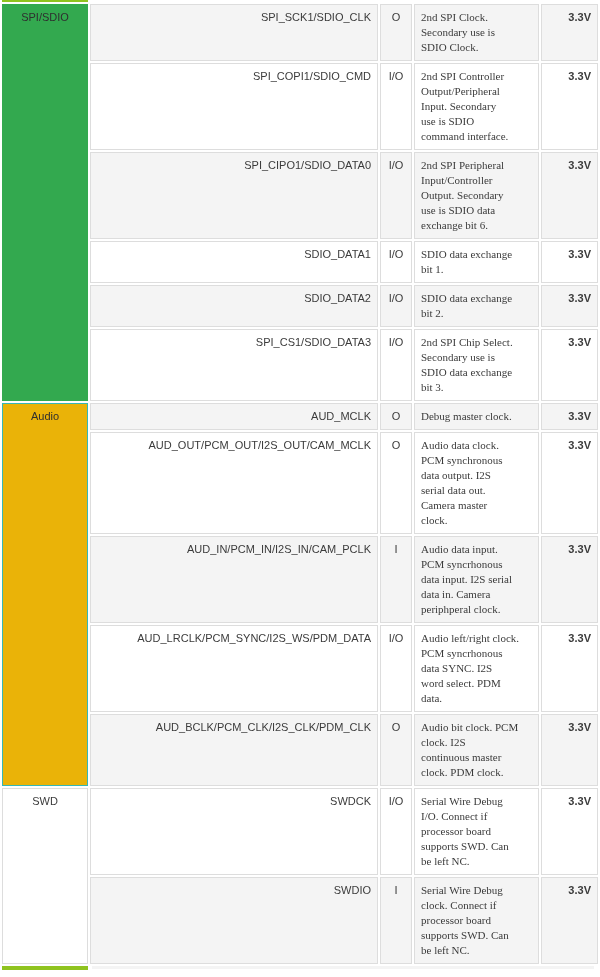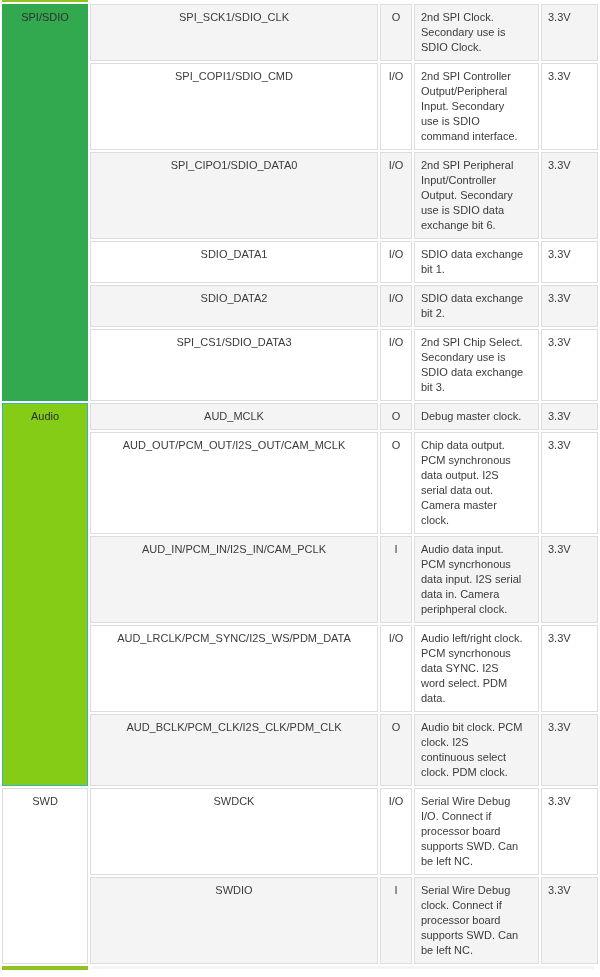--- a/index.html
+++ b/index.html
@@ -37,24 +37,24 @@
     color: #3b3b3b;
     padding: 5px 6px;
     overflow: hidden;
   }
   tr.stripe td { background: #f4f4f4; }
   td.group {
     text-align: center;
     vertical-align: middle;
     font-size: 11px;
   }
-  td.signal { text-align: center; padding-top: 7px; }
+  td.signal { text-align: right; padding-top: 7px; }
   td.dir    { text-align: center; padding-left: 2px; padding-right: 2px; }
-  td.desc   { white-space: pre-line; }
-  td.volt   { text-align: left; }
+  td.desc   { white-space: pre-line; font-family: Liberation Serif, serif; }
+  td.volt   { text-align: right; font-weight: bold; }
   .bottom-partial {
     display: flex;
     align-items: flex-start;
   }
   .strip-next {
     margin-left: 2px;
     width: 86px;
     height: 4px;
   }
   .strip-next-row {
@@ -123,30 +123,30 @@
         <tr>
           <td class="signal">SPI_CS1/SDIO_DATA3</td>
           <td class="dir">I/O</td>
           <td class="desc">2nd SPI Chip Select.
 Secondary use is
 SDIO data exchange
 bit 3.</td>
           <td class="volt">3.3V</td>
         </tr>
         <tr class="stripe">
-          <td class="group" rowspan="5" style="background: #84cc16; color: rgb(47, 47, 47); border-color: rgb(54, 183, 183);">Audio</td>
+          <td class="group" rowspan="5" style="background: #eab308; color: rgb(47, 47, 47); border-color: rgb(54, 183, 183);">Audio</td>
           <td class="signal">AUD_MCLK</td>
           <td class="dir">O</td>
           <td class="desc">Debug master clock.</td>
           <td class="volt">3.3V</td>
         </tr>
         <tr>
           <td class="signal">AUD_OUT/PCM_OUT/I2S_OUT/CAM_MCLK</td>
           <td class="dir">O</td>
-          <td class="desc">Chip data output.
+          <td class="desc">Audio data clock.
 PCM synchronous
 data output. I2S
 serial data out.
 Camera master
 clock.</td>
           <td class="volt">3.3V</td>
         </tr>
         <tr class="stripe">
           <td class="signal">AUD_IN/PCM_IN/I2S_IN/CAM_PCLK</td>
           <td class="dir">I</td>
@@ -165,21 +165,21 @@
 data SYNC. I2S
 word select. PDM
 data.</td>
           <td class="volt">3.3V</td>
         </tr>
         <tr class="stripe">
           <td class="signal">AUD_BCLK/PCM_CLK/I2S_CLK/PDM_CLK</td>
           <td class="dir">O</td>
           <td class="desc">Audio bit clock. PCM
 clock. I2S
-continuous select
+continuous master
 clock. PDM clock.</td>
           <td class="volt">3.3V</td>
         </tr>
         <tr>
           <td class="group" rowspan="2" style="background: rgb(255, 255, 255); color: rgb(59, 59, 59);">SWD</td>
           <td class="signal">SWDCK</td>
           <td class="dir">I/O</td>
           <td class="desc">Serial Wire Debug
 I/O. Connect if
 processor board

